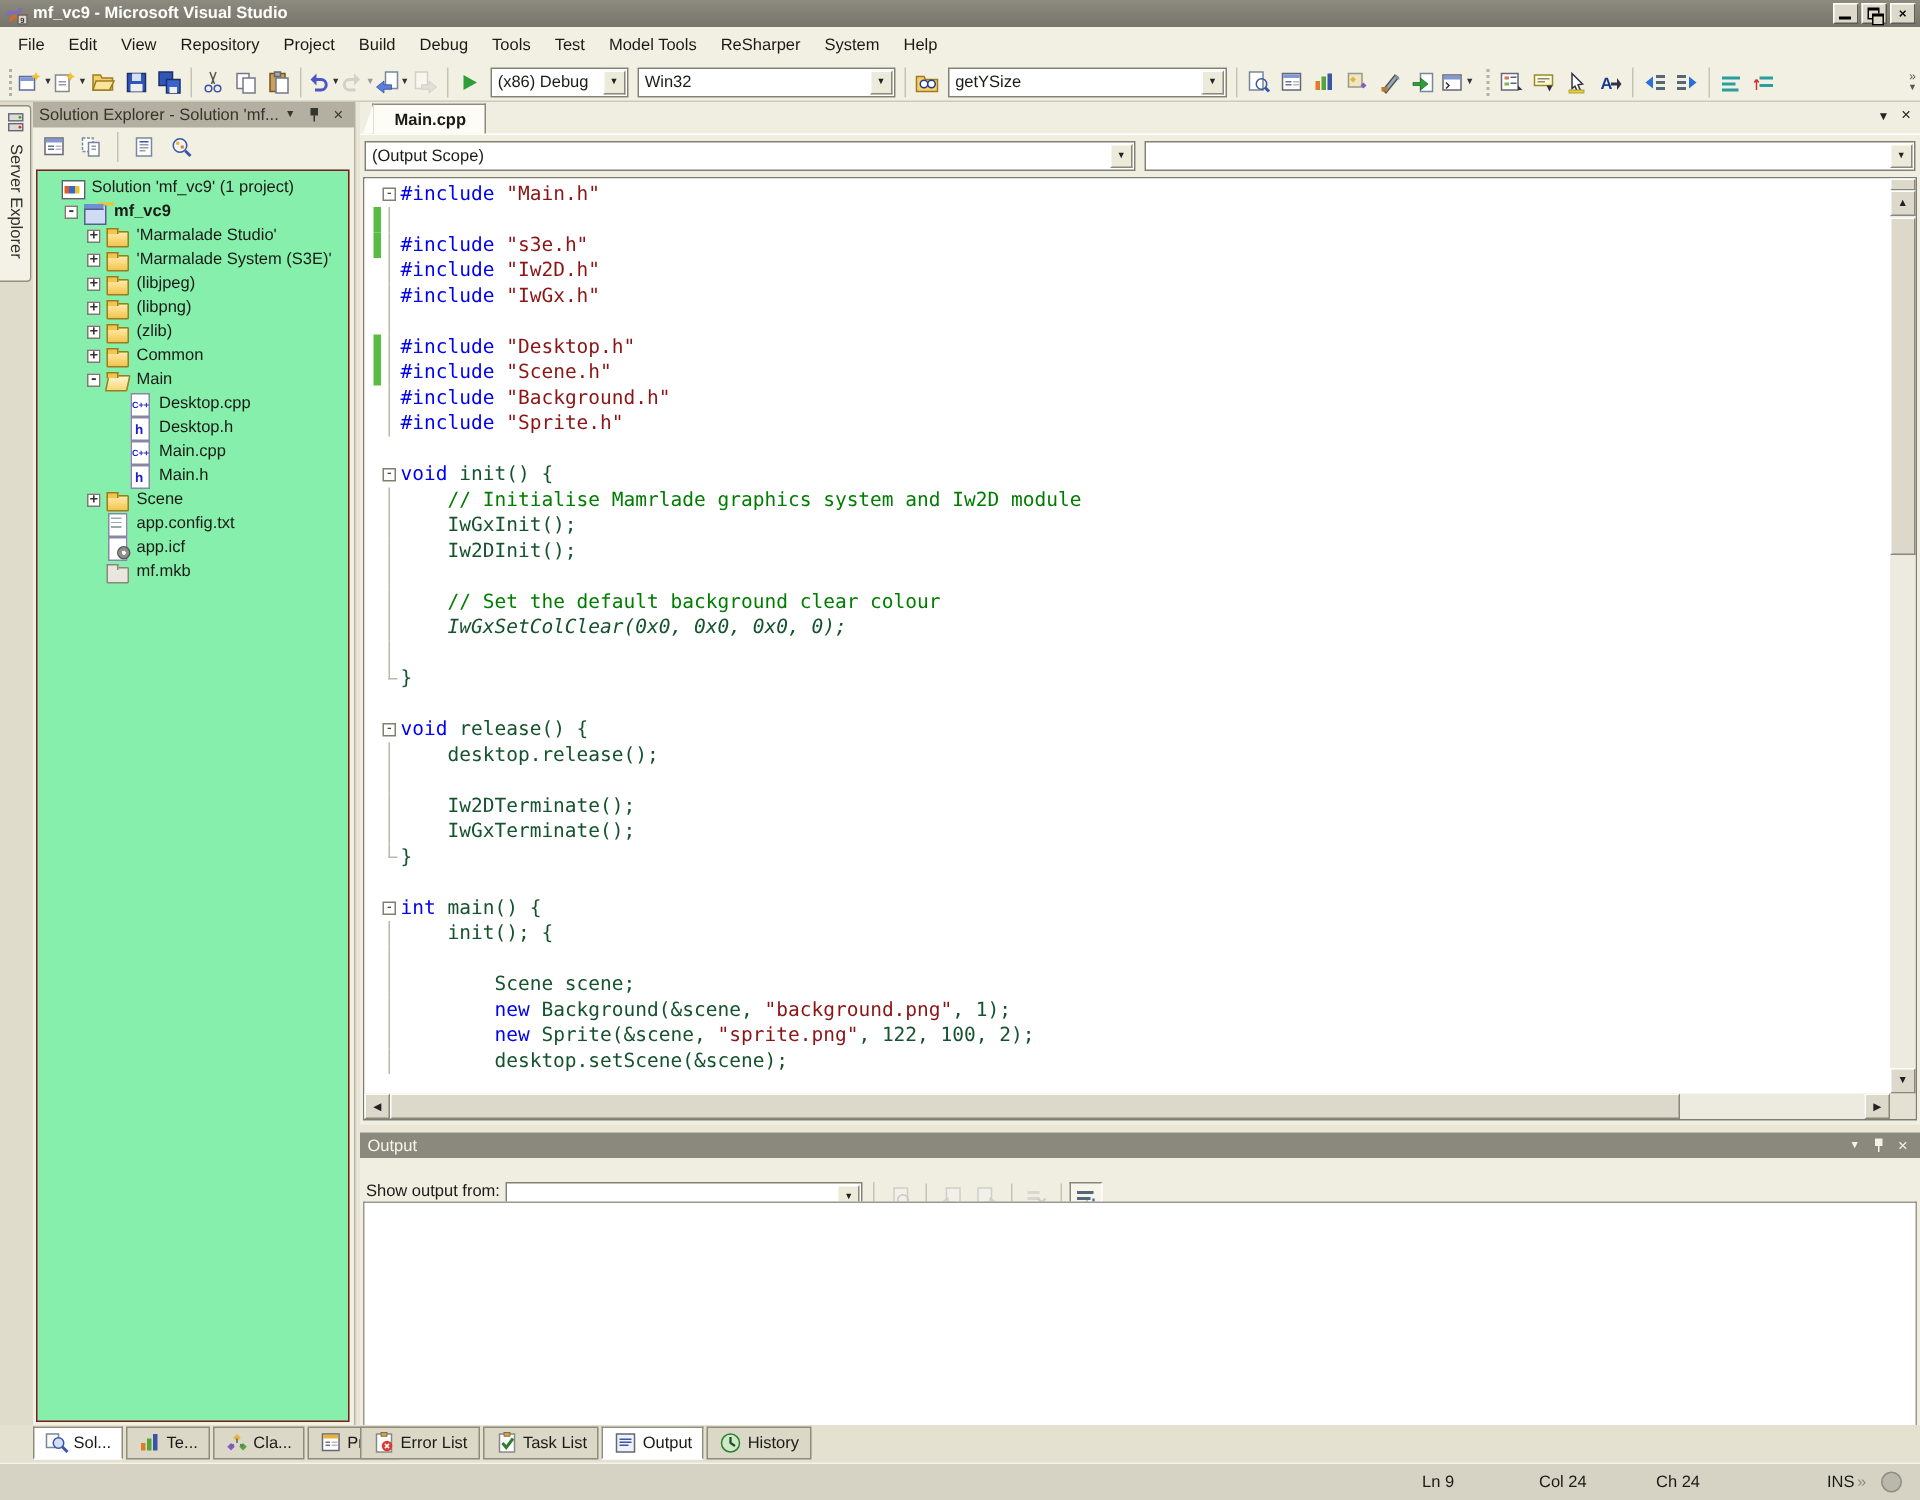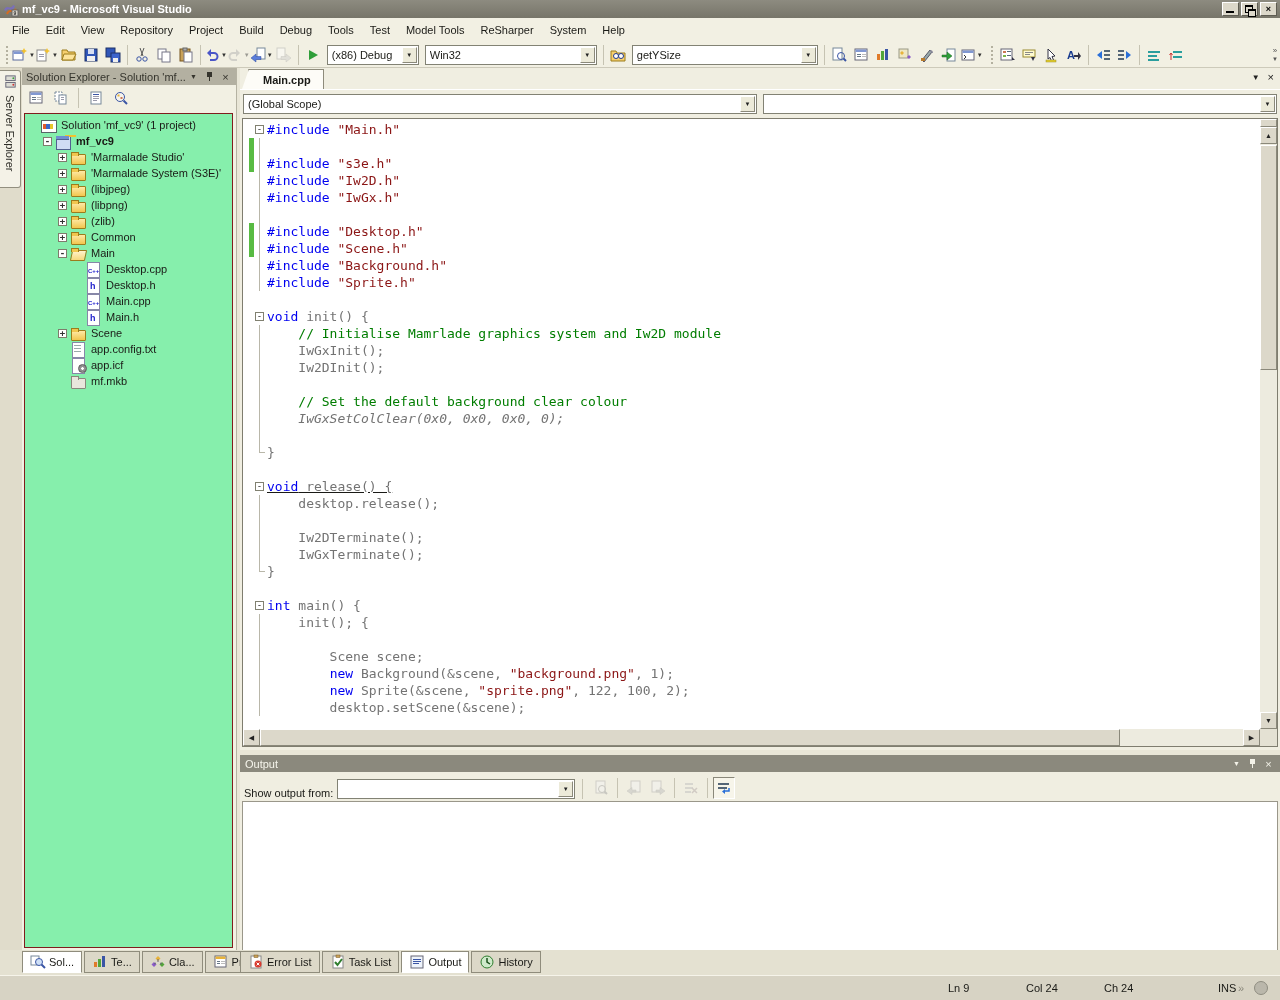--- a/index.html
+++ b/index.html
@@ -80,33 +80,33 @@
 #code{position:absolute;left:0;top:0;right:17px;bottom:17px;overflow:hidden;padding-top:2px;background:#fff}
 .cl{height:17px;display:flex;font:13px/17px "DejaVu Sans Mono",monospace;white-space:pre}
 .cl .ind{width:6px;flex:none}
 .cl .bar{width:5px;flex:none}
 .cl .bar.on{background:#58bb43}
 .cl .fold{width:13px;flex:none;position:relative}
 .fbox{position:absolute;left:1px;top:4px;width:9px;height:9px;border:1px solid #808070;background:#fff;font:9px/7px "DejaVu Sans Mono",monospace;text-align:center;color:#222}
 .fold.v:after{content:"";position:absolute;left:5px;top:0;bottom:0;width:1px;background:#b9b7a9}
 .fold.e:after{content:"";position:absolute;left:5px;top:0;height:9px;width:1px;background:#b9b7a9}
 .fold.e:before{content:"";position:absolute;left:5px;top:8px;width:6px;height:1px;background:#b9b7a9}
-.tk-k{color:#0000f0}.tk-s{color:#8b1515}.tk-c{color:#007d00}.tk-p{color:#737373}
+.tk-k{color:#0000f0}.tk-s{color:#8b1515}.tk-c{color:#007d00}.tk-p{color:#14532d}
 
 .vscroll{position:absolute;right:0;top:0;width:17px;bottom:17px;background:#edebdf}
 .hscroll{position:absolute;left:0;bottom:0;right:17px;height:17px;background:#edebdf}
 .sb-btn{position:absolute;width:17px;height:17px;background:#dcd8ca;border:1px solid;border-color:#fff #8a887a #8a887a #fff;display:flex;align-items:center;justify-content:center;font-size:7px;color:#222}
 .sb-thumb{position:absolute;background:#dcd8ca;border:1px solid;border-color:#fff #8a887a #8a887a #fff}
 .sb-split{position:absolute;left:0;top:0;width:17px;height:8px;background:#dcd8ca;border:1px solid;border-color:#fff #8a887a #8a887a #fff}
 .sb-corner{position:absolute;right:0;bottom:0;width:17px;height:17px;background:#e4e1d3}
 
 
 #output{position:absolute;left:240px;top:755px;width:1040px;height:195px;background:#f0eee1}
 .out-title{height:17px;background:#8b897d;color:#f6f5ec;display:flex;align-items:center;padding:0 5px}
-.out-toolbar{height:27px;display:flex;align-items:flex-end;gap:4px;padding:0 4px}
+.out-toolbar{height:27px;display:flex;align-items:flex-start;gap:4px;padding:16px 4px}
 .out-toolbar .combo{width:238px}
 .out-content{position:absolute;left:2px;right:2px;top:46px;bottom:0;background:#fff;border:1px solid #9a978a;border-bottom:none}
 .tbi.pressed{border:1px solid;border-color:#8a887a #fff #fff #8a887a;background:#f7f5ea}
 
 
 #bottomtabs{position:absolute;left:0;top:950px;width:1280px;height:25px;background:#e4e1d1}
 .btab-group{position:absolute;top:1px;display:flex}
 #btabs-left{left:22px}
 #btabs-right{left:240px}
 .btab{height:22px;padding:0 7px;display:flex;align-items:center;gap:3px;border:1px solid #8f8c7c;background:#dcd8c8;margin-right:2px;white-space:nowrap}
@@ -581,21 +581,21 @@
       <div class="doc-tab">
           <span>Main.cpp</span>
         </div>
       <div class="tabstrip-btns">
         <span>▼</span>
         <span style="font-size:11px;line-height:8px">×</span>
       </div>
     </div>
     <div class="navbar">
       <div class="combo">
-        <span class="cval">(Global Scope)</span>
+        <span class="cval">(Output Scope)</span>
         <span class="cbtn">▼</span>
       </div>
       <div class="combo">
         <span class="cval"></span>
         <span class="cbtn">▼</span>
       </div>
     </div>
     <div class="code-wrap">
       <div id="code">
           <div class="cl"><span class="ind"></span><span class="bar"></span><span class="fold"><span class="fbox">-</span></span><span style="white-space: pre;"><span class="tk-k">#include</span><span class="tk-p"> </span><span class="tk-s">"Main.h"</span></span></div>
@@ -612,21 +612,21 @@
           <div class="cl"><span class="ind"></span><span class="bar"></span><span class="fold"><span class="fbox">-</span></span><span style="white-space: pre;"><span class="tk-k">void</span><span class="tk-p"> init() {</span></span></div>
           <div class="cl"><span class="ind"></span><span class="bar"></span><span class="fold v"></span><span style="white-space: pre;"><span class="tk-p">    </span><span class="tk-c">// Initialise Mamrlade graphics system and Iw2D module</span></span></div>
           <div class="cl"><span class="ind"></span><span class="bar"></span><span class="fold v"></span><span style="white-space: pre;"><span class="tk-p">    IwGxInit();</span></span></div>
           <div class="cl"><span class="ind"></span><span class="bar"></span><span class="fold v"></span><span style="white-space: pre;"><span class="tk-p">    Iw2DInit();</span></span></div>
           <div class="cl"><span class="ind"></span><span class="bar"></span><span class="fold v"></span><span style="white-space: pre;"></span></div>
           <div class="cl"><span class="ind"></span><span class="bar"></span><span class="fold v"></span><span style="white-space: pre;"><span class="tk-p">    </span><span class="tk-c">// Set the default background clear colour</span></span></div>
           <div class="cl"><span class="ind"></span><span class="bar"></span><span class="fold v"></span><span style="white-space: pre; font-style: italic;"><span class="tk-p">    IwGxSetColClear(0x0, 0x0, 0x0, 0);</span></span></div>
           <div class="cl"><span class="ind"></span><span class="bar"></span><span class="fold v"></span><span style="white-space: pre;"></span></div>
           <div class="cl"><span class="ind"></span><span class="bar"></span><span class="fold e"></span><span style="white-space: pre;"><span class="tk-p">}</span></span></div>
           <div class="cl"><span class="ind"></span><span class="bar"></span><span class="fold"></span><span style="white-space: pre;"></span></div>
-          <div class="cl"><span class="ind"></span><span class="bar"></span><span class="fold"><span class="fbox">-</span></span><span style="white-space: pre; text-decoration: underline;"><span class="tk-k">void</span><span class="tk-p"> release() {</span></span></div>
+          <div class="cl"><span class="ind"></span><span class="bar"></span><span class="fold"><span class="fbox">-</span></span><span style="white-space: pre;"><span class="tk-k">void</span><span class="tk-p"> release() {</span></span></div>
           <div class="cl"><span class="ind"></span><span class="bar"></span><span class="fold v"></span><span style="white-space: pre;"><span class="tk-p">    desktop.release();</span></span></div>
           <div class="cl"><span class="ind"></span><span class="bar"></span><span class="fold v"></span><span style="white-space: pre;"></span></div>
           <div class="cl"><span class="ind"></span><span class="bar"></span><span class="fold v"></span><span style="white-space: pre;"><span class="tk-p">    Iw2DTerminate();</span></span></div>
           <div class="cl"><span class="ind"></span><span class="bar"></span><span class="fold v"></span><span style="white-space: pre;"><span class="tk-p">    IwGxTerminate();</span></span></div>
           <div class="cl"><span class="ind"></span><span class="bar"></span><span class="fold e"></span><span style="white-space: pre;"><span class="tk-p">}</span></span></div>
           <div class="cl"><span class="ind"></span><span class="bar"></span><span class="fold"></span><span style="white-space: pre;"></span></div>
           <div class="cl"><span class="ind"></span><span class="bar"></span><span class="fold"><span class="fbox">-</span></span><span style="white-space: pre;"><span class="tk-k">int</span><span class="tk-p"> main() {</span></span></div>
           <div class="cl"><span class="ind"></span><span class="bar"></span><span class="fold v"></span><span style="white-space: pre;"><span class="tk-p">    init(); {</span></span></div>
           <div class="cl"><span class="ind"></span><span class="bar"></span><span class="fold v"></span><span style="white-space: pre;"></span></div>
           <div class="cl"><span class="ind"></span><span class="bar"></span><span class="fold v"></span><span style="white-space: pre;"><span class="tk-p">        Scene scene;</span></span></div>

